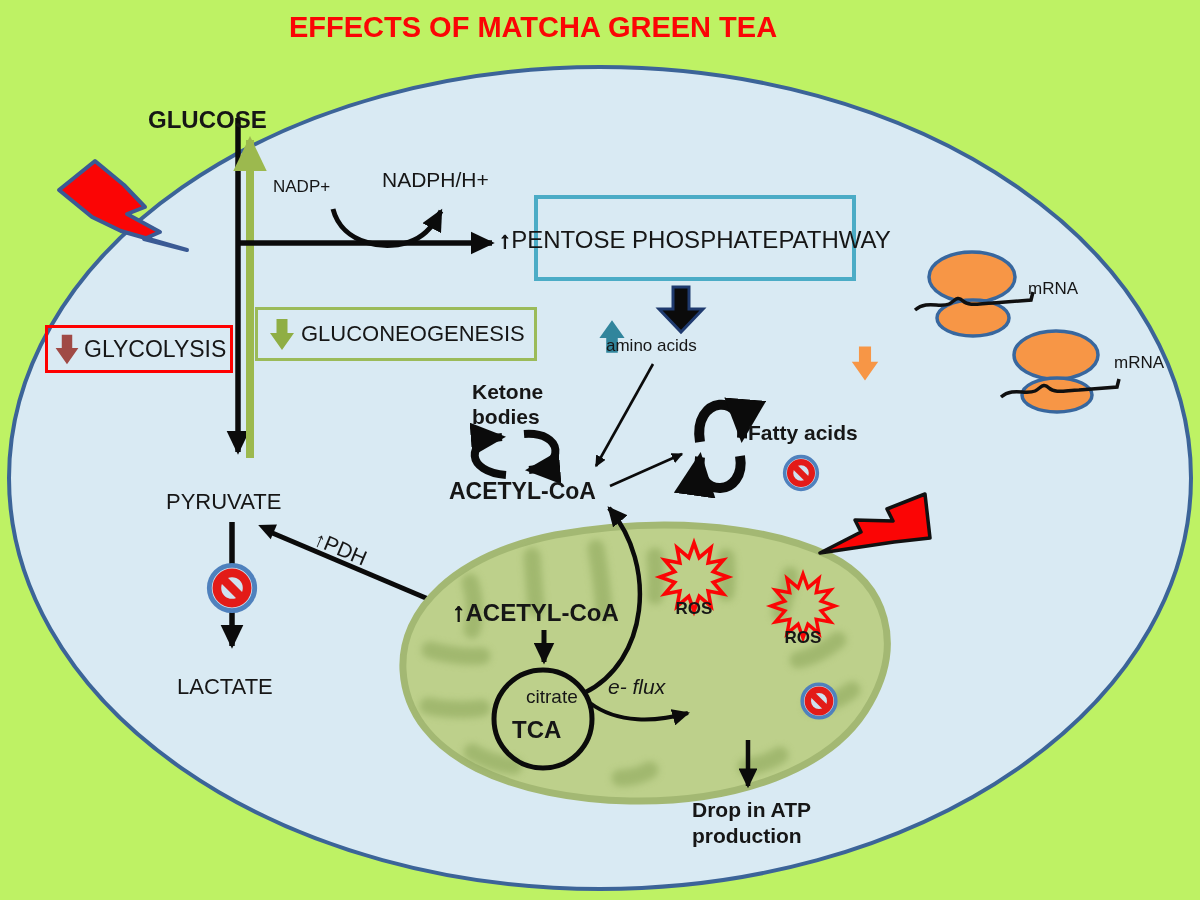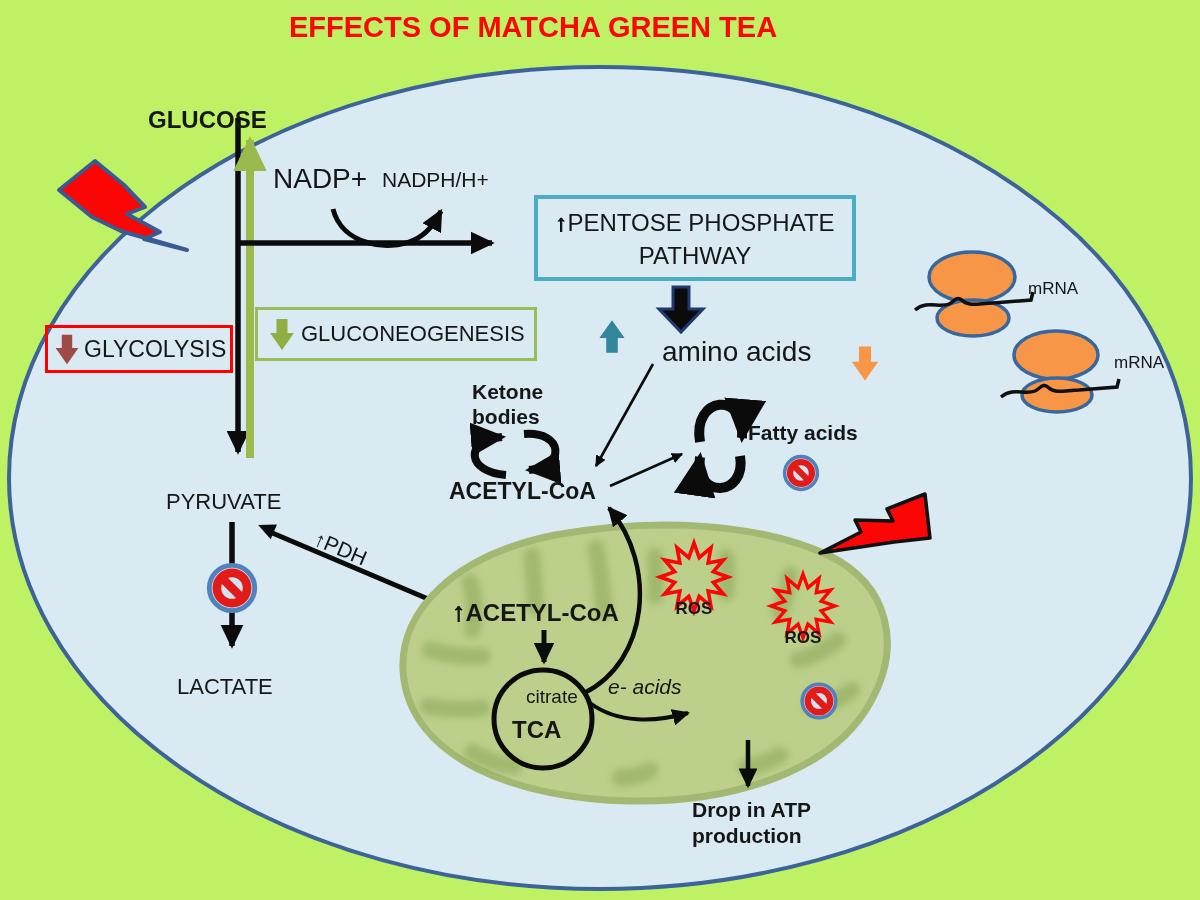--- a/index.html
+++ b/index.html
@@ -6,21 +6,21 @@
   #stage{position:relative;width:1200px;height:900px;background:#bef264;overflow:hidden;
          font-family:"Liberation Sans",sans-serif;}
   #shapes{position:absolute;left:0;top:0;width:1200px;height:900px;}
   .lbl{position:absolute;color:#161616;white-space:nowrap;line-height:1.15;}
   .b{font-weight:bold;}
   .ctr{transform:translate(-50%,-50%);margin-top:32px;}
   .thick-up{font-weight:bold;text-shadow:0.6px 0 0 #000,-0.6px 0 0 #000;}
   .boxlabel{position:absolute;display:flex;align-items:center;color:#161616;}
   #title{left:533px;top:11px;transform:translateX(-50%);font-size:29px;font-weight:bold;
          color:#fb0505;letter-spacing:0px;}
-  #ppp-text{left:534px;top:197px;width:322px;height:84px;display:flex;flex-direction:column;
+  #ppp-text{left:534px;top:197px;width:322px;height:84px;display:flex;flex-direction:row;
             justify-content:center;align-items:center;font-size:24px;line-height:33px;}
   #glyco-box{left:45px;top:325px;width:188px;height:48px;border:3.5px solid #fe0000;box-sizing:border-box;}
   #gluco-box{left:255px;top:307px;width:282px;height:54px;border:3.5px solid #9bbb59;box-sizing:border-box;}
   #ppp-box{left:534px;top:195px;width:322px;height:86px;border:4px solid #4bacc6;box-sizing:border-box;position:absolute;}
 </style>
 </head>
 <body>
 
 <div id="stage">
 
@@ -117,37 +117,37 @@
     </g>
     <use href="#squiggle" transform="translate(86,87)"></use>
 
     <polygon points="95,161 124,185 145,207 127,214 160,232 144,239 187,250 121,231 92,217 59,190" fill="#fb0505" stroke="#3a5a94" stroke-width="4" stroke-linejoin="round"></polygon>
     <polygon points="925,494 887,509 893,521 855,520 861,532 820,553 894,542 930,538" fill="#fb0505" stroke="#111111" stroke-width="3.5" stroke-linejoin="round"></polygon>
   </svg>
 
   <div id="title" class="lbl">EFFECTS OF MATCHA GREEN TEA</div>
 
   <div class="lbl b" style="left:148px;top:82px;font-size:24px;margin-top:24px;">GLUCOSE</div>
-  <div class="lbl" style="left:273px;top:163px;font-size:28px;">NADP+</div>
+  <div class="lbl" style="left:273px;top:177px;font-size:17px;">NADP+</div>
   <div class="lbl" style="left:382px;top:168px;font-size:21px;">NADPH/H+</div>
 
   <div id="ppp-box"></div>
   <div id="ppp-text" class="lbl">
     <span><span class="thick-up">↑</span><span>PENTOSE PHOSPHATE</span></span>
     <span>PATHWAY</span>
   </div>
 
   <div id="glyco-box" class="boxlabel">
     <span class="lbl" style="position:static;font-size:23px;margin-left:36px;">GLYCOLYSIS</span>
   </div>
   <div id="gluco-box" class="boxlabel">
     <span class="lbl" style="position:static;font-size:22px;margin-left:43px;">GLUCONEOGENESIS</span>
   </div>
 
-  <div class="lbl" style="left:662px;top:336px;font-size:28px;">amino acids</div>
+  <div class="lbl" style="left:606px;top:336px;font-size:17px;">amino acids</div>
 
   <div class="lbl b" style="left:472px;top:379px;font-size:21px;line-height:25px;">
     <div>Ketone</div>
     <div>bodies</div>
   </div>
 
   <div class="lbl b" style="left:449px;top:478px;font-size:23px;">ACETYL-CoA</div>
   <div class="lbl b" style="left:748px;top:421px;font-size:21px;">Fatty acids</div>
 
   <div class="lbl" style="left:1028px;top:279px;font-size:17px;">mRNA</div>
@@ -155,21 +155,21 @@
 
   <div class="lbl" style="left:166px;top:489px;font-size:22px;">PYRUVATE</div>
   <div class="lbl" style="left:320px;top:527px;font-size:21px;transform:rotate(23deg);transform-origin:left top;">↑PDH</div>
   <div class="lbl" style="left:177px;top:674px;font-size:22px;">LACTATE</div>
 
   <div class="lbl b" style="left:452px;top:597px;font-size:24px;">
     <span class="thick-up" style="font-size:27px;">↑</span><span>ACETYL-CoA</span>
   </div>
   <div class="lbl" style="left:526px;top:686px;font-size:19px;">citrate</div>
   <div class="lbl b" style="left:512px;top:716px;font-size:24px;">TCA</div>
-  <div class="lbl" style="left:608px;top:675px;font-size:21px;font-style:italic;">e- acids</div>
+  <div class="lbl" style="left:608px;top:675px;font-size:21px;font-style:italic;">e- flux</div>
 
   <div class="lbl b ctr" style="left:694px;top:577px;font-size:17px;">ROS</div>
   <div class="lbl b ctr" style="left:803px;top:606px;font-size:17px;">ROS</div>
 
 
   <div class="lbl b" style="left:692px;top:797px;font-size:21px;line-height:26px;">
     <div>Drop in ATP</div>
     <div>production</div>
   </div>
 

